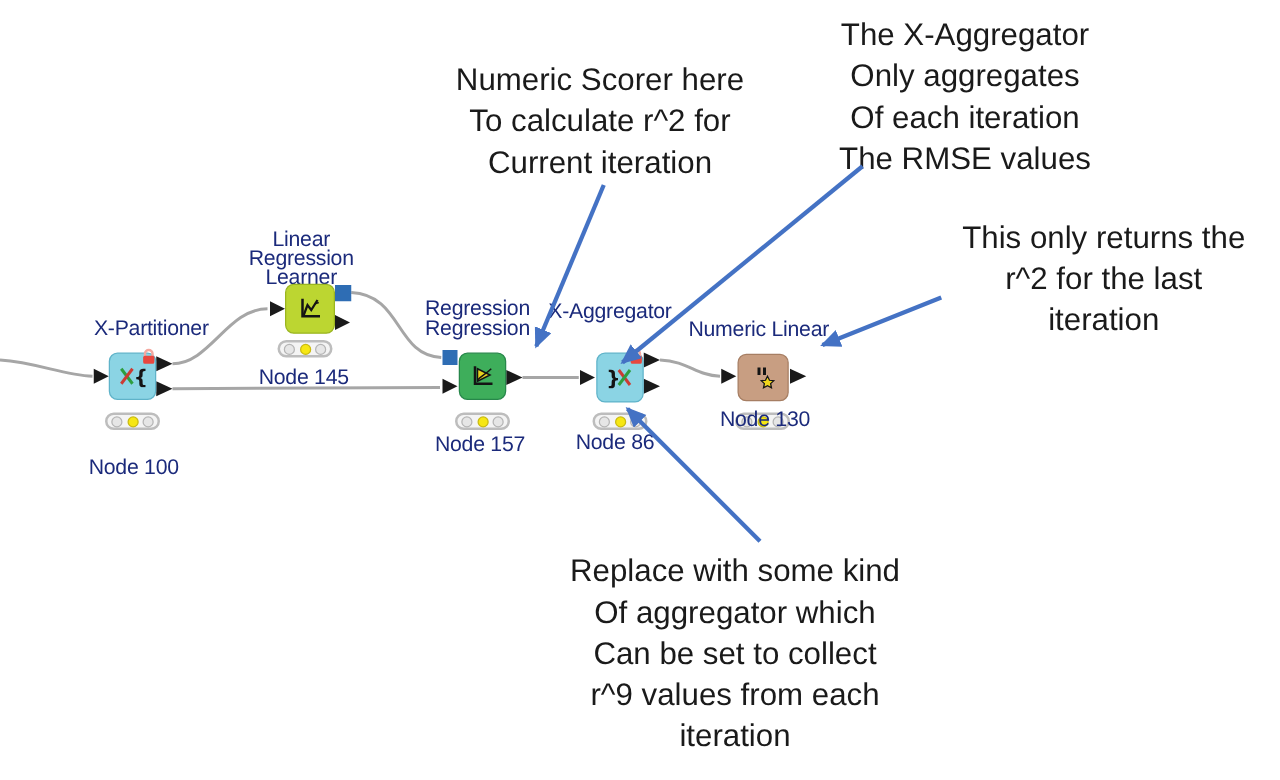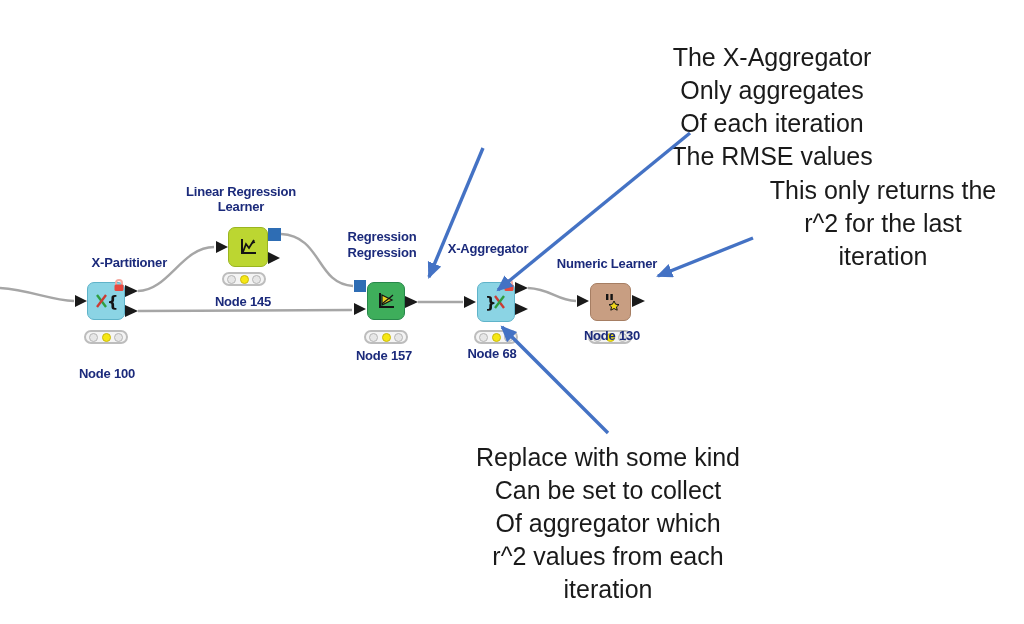--- a/index.html
+++ b/index.html
@@ -8,21 +8,21 @@
   svg.layer{position:absolute;left:0;top:0;width:1024px;height:624px;}
   #wires-layer{z-index:1;}
   #arrows-layer{z-index:6;pointer-events:none;}
 
   
   .annotation{position:absolute;width:320px;text-align:center;color:#1a1a1a;
               font-size:25px;line-height:33px;z-index:2;}
 
   
   .ntitle,.nlabel{position:absolute;width:130px;text-align:center;color:#1B2A7B;
-                  font-size:13px;font-weight:bold;line-height:15px;z-index:3;letter-spacing:-0.2px;}
+                  font-size:17px;font-weight:normal;line-height:15px;z-index:3;letter-spacing:-0.2px;}
   .nsq{position:absolute;width:38px;height:38px;border-radius:7px;z-index:3;
        display:flex;align-items:center;justify-content:center;box-sizing:border-box;}
   .nsq.cyan{background:#8BD4E4;border:1.5px solid #5FB3C9;}
   .nsq.lime{background:#BCD631;border:1.5px solid #9AB520;}
   .nsq.green{background:#3EAE5B;border:1.5px solid #27874A;}
   .nsq.tan{background:#C89E82;border:1.5px solid #A67E63;}
   .lock{position:absolute;right:-2px;top:-5px;width:14px;height:14px;}
   .traffic{position:absolute;width:44px;height:14px;background:#F4F4F4;border:2px solid #BDBDBD;
            border-radius:8px;z-index:3;display:flex;align-items:center;justify-content:space-between;
            padding:0 3px;box-sizing:border-box;}
@@ -98,21 +98,21 @@
       <path d="M14,6 L17,5" stroke="#141414" stroke-width="1.4" fill="none"></path>
     </svg>
   </div>
   <div class="traffic" style="left:222px;top:272px;">
     <i class="dot off"></i>
       <i class="dot on"></i>
       <i class="dot off"></i>
   </div>
   <div class="nlabel" style="left:178px;top:294px;">Node 145</div>
 
-  <div class="ntitle" style="left:317px;top:229px;line-height:16px;">
+  <div class="ntitle" style="left:317px;top:239px;line-height:16px;">
     <div>Regression</div>
     <div>Regression</div>
   </div>
   <div class="nsq green" style="left:367px;top:282px;">
     <svg width="20" height="20" viewBox="0 0 20 20">
       <path d="M4,2 V16 H18" stroke="#141414" stroke-width="2" fill="none"></path>
       <polygon points="6,4 16,9 6,14" fill="#E6D21E" stroke="#141414" stroke-width="1.2"></polygon>
       <path d="M6,13 C10,9 13,8 17,4" stroke="#141414" stroke-width="1.2" fill="none"></path>
     </svg>
   </div>
@@ -137,55 +137,60 @@
         <path d="M4,7 V5 a3,3 0 0 1 6,0 V7" stroke="#F4A9A0" stroke-width="2" fill="none"></path>
         <rect x="2.5" y="6.5" width="9" height="6.5" rx="1.5" fill="#E8483F"></rect>
       </svg>
     </div>
   </div>
   <div class="traffic" style="left:474px;top:330px;">
     <i class="dot off"></i>
       <i class="dot on"></i>
       <i class="dot off"></i>
   </div>
-  <div class="nlabel" style="left:427px;top:346px;">Node 68</div>
+  <div class="nlabel" style="left:427px;top:346px;">Node 86</div>
 
   <div class="ntitle" style="left:542px;top:256px;">
-    <span>Numeric Learner</span>
+    <span>Numeric Linear</span>
   </div>
   <div class="nsq tan" style="left:590px;top:283px;width:41px;">
     <svg width="20" height="20" viewBox="0 0 20 20">
       <rect x="5" y="2" width="2.4" height="6" fill="#141414"></rect>
       <rect x="9.4" y="2" width="2.4" height="6" fill="#141414"></rect>
       <polygon points="13,9 14.6,12.2 18,12.6 15.5,14.9 16.2,18.2 13,16.5 9.8,18.2 10.5,14.9 8,12.6 11.4,12.2" fill="#F0D51C" stroke="#141414" stroke-width="1"></polygon>
     </svg>
   </div>
   <div class="traffic" style="left:588px;top:330px;">
     <i class="dot off"></i>
       <i class="dot on"></i>
       <i class="dot off"></i>
   </div>
   <div class="nlabel" style="left:547px;top:328px;">Node 130</div>
 
-  <div class="annotation" style="left:612px;top:12px;margin-top:29px;">
+  <div class="annotation" style="left:320px;top:48px;">
+    <div>Numeric Scorer here</div>
+    <div>To calculate r^2 for</div>
+    <div>Current iteration</div>
+  </div>
+  <div class="annotation" style="left:612px;top:12px;">
     <div>The X-Aggregator</div>
     <div>Only aggregates</div>
     <div>Of each iteration</div>
     <div>The RMSE values</div>
   </div>
   <div class="annotation" style="left:723px;top:174px;">
     <div>This only returns the</div>
     <div>r^2 for the last</div>
     <div>iteration</div>
   </div>
-  <div class="annotation" style="left:448px;top:441px;">
+  <div class="annotation" style="left:428px;top:441px;">
     <div>Replace with some kind</div>
+    <div>Of aggregator which</div>
     <div>Can be set to collect</div>
-    <div>Of aggregator which</div>
-    <div>r^2 values from each</div>
+    <div>r^9 values from each</div>
     <div>iteration</div>
   </div>
 
   <svg class="layer" id="arrows-layer">
     <defs>
       <marker id="ah" markerWidth="6" markerHeight="6" refX="4.2" refY="2.1" orient="auto" markerUnits="strokeWidth">
         <path d="M0,0 L4.8,2.1 L0,4.2 Z" fill="#4472C4"></path>
       </marker>
     </defs>
     <line x1="483" y1="148" x2="429" y2="277" stroke="#4472C4" stroke-width="3.4" marker-end="url(#ah)"></line>

